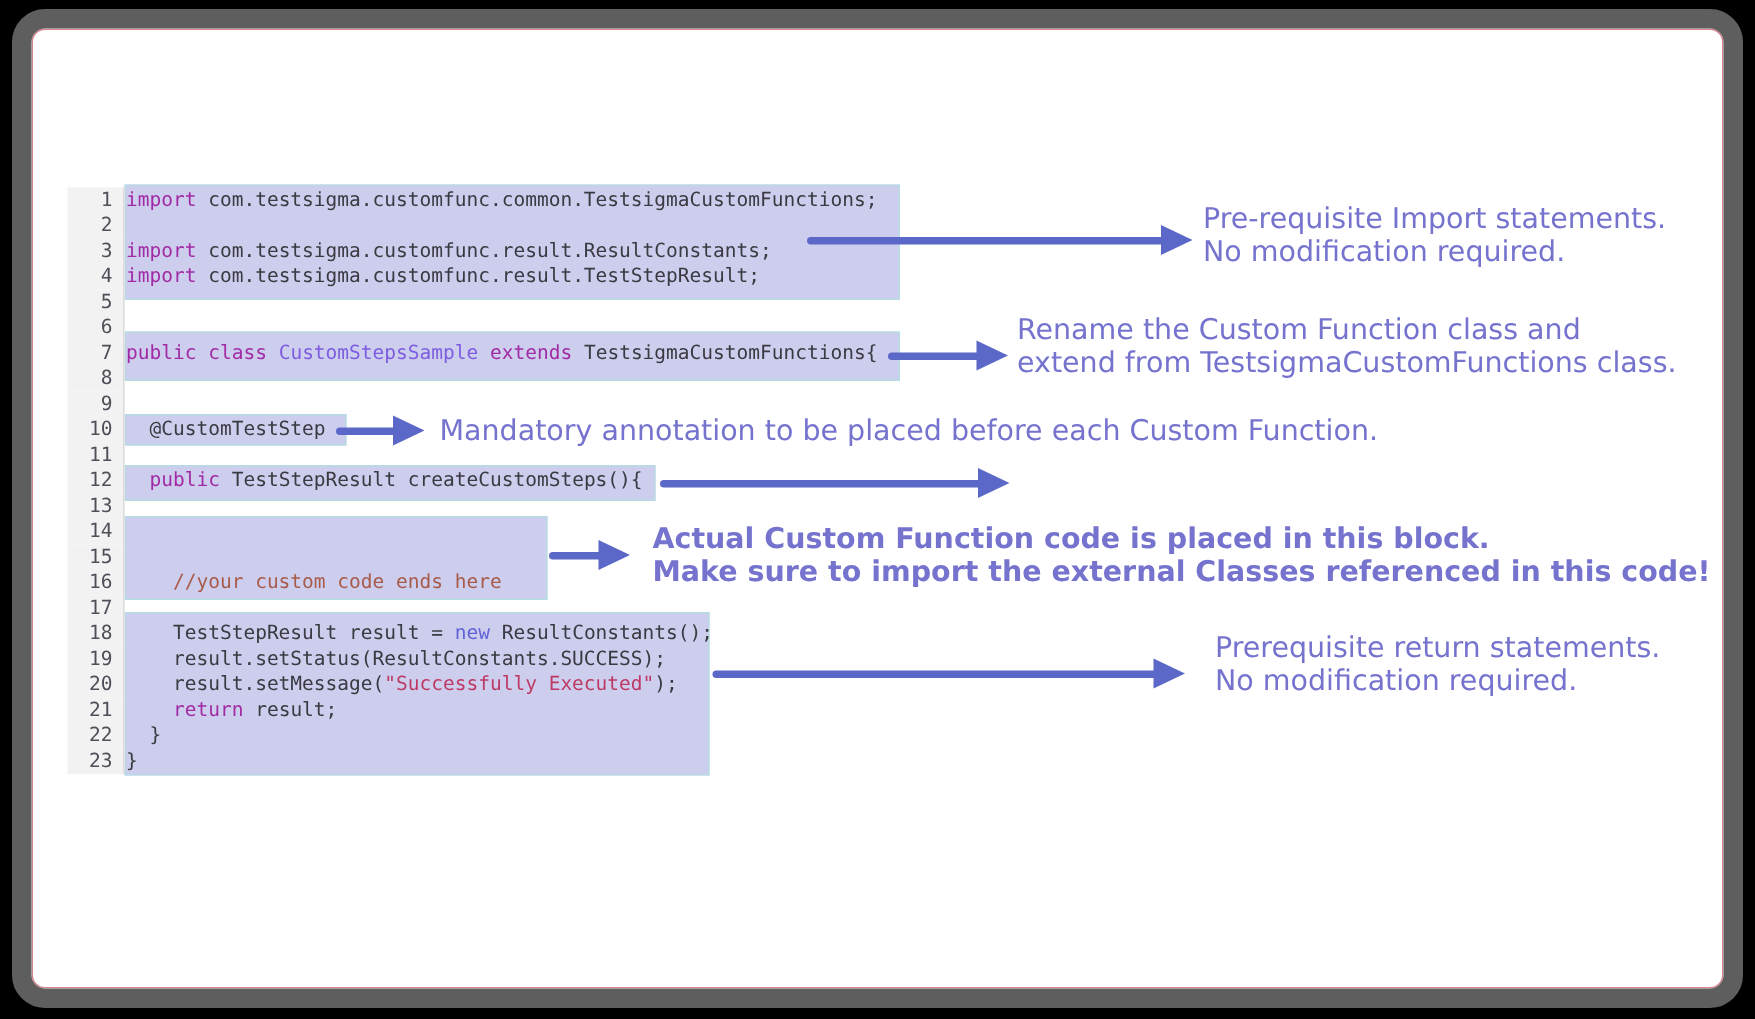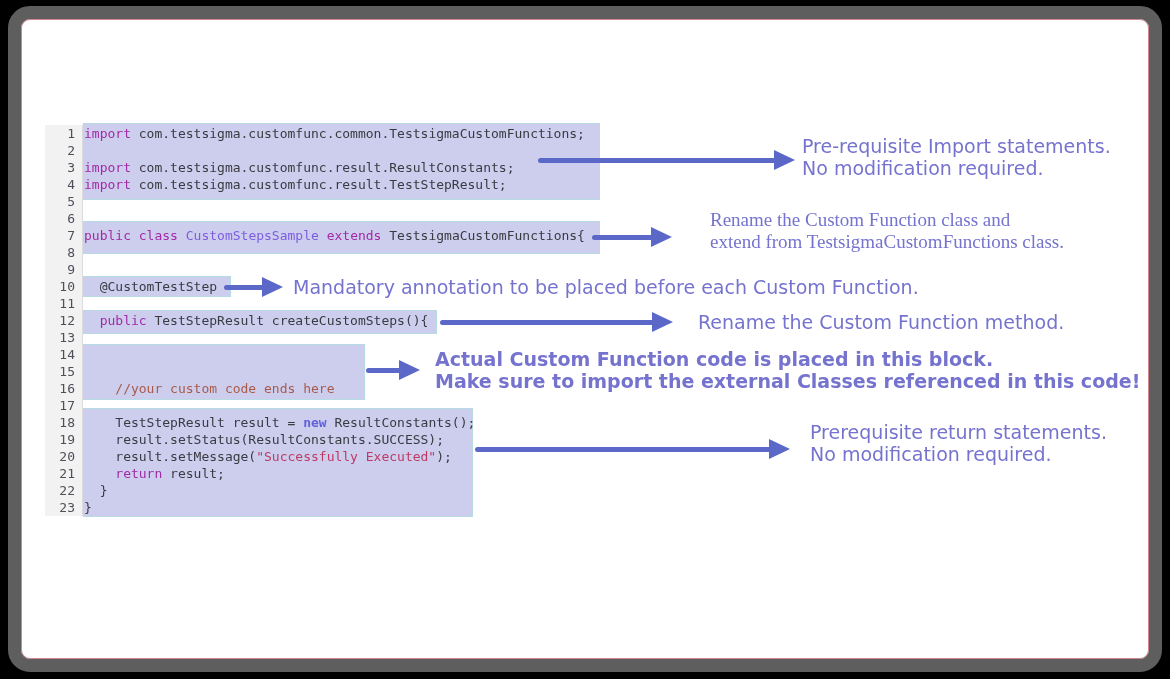--- a/index.html
+++ b/index.html
@@ -13,21 +13,21 @@
   
   .code-rows{position:absolute;left:45px;top:125px;z-index:3;}
   .code-line{display:flex;height:17px;line-height:17px;
              font-family:"DejaVu Sans Mono",monospace;font-size:13px;}
   .num{width:30px;padding-right:7px;text-align:right;flex:none;
        background:var(--gutter-bg,#f2f2f2);border-right:1px solid #dcdcdc;
        color:var(--line-number,#4f4f5a);}
   .src{white-space:pre;padding-left:1px;color:var(--code-text,#3a3a42);}
   .tok-kw{color:var(--kw,#a12ba5);}
   .tok-cn{color:var(--cn,#7d5ce0);}
-  .tok-nw{color:var(--nw,#6262d8);font-weight:bold;}
+  .tok-nw{color:var(--nw,#6262d8);}
   .tok-cm{color:var(--cm,#a85b49);}
   .tok-st{color:var(--st,#bd3a65);}
   .tok-pl{color:var(--code-text,#3a3a42);}
   
   .hl{position:absolute;background:var(--hl-fill,#cdcdee);
       border:1px solid var(--hl-border,#b7dbe3);z-index:2;box-sizing:border-box;}
   
   .arrow{position:absolute;z-index:4;}
   .shaft{position:absolute;height:5px;border-radius:3px;background:var(--arrow,#5b68c8);}
   .head{position:absolute;width:0;height:0;border-top:10px solid transparent;
@@ -165,29 +165,26 @@
       <div class="arrow">
         <div class="shaft" style="left: 475px; top: 446.5px; width: 297px;"></div>
         <div class="head" style="left: 769px; top: 439px;"></div>
       </div>
     </div>
   <div class="layer" id="callout-layer">
       <div class="callout" style="left: 802px; top: 135px;">
         <div>Pre-requisite Import statements.</div>
         <div>No modification required.</div>
       </div>
-      <div class="callout" style="left: 710px; top: 209px; font-family: Liberation Serif, serif;">
+      <div class="callout" style="left: 678px; top: 209px;">
         <div>Rename the Custom Function class and</div>
         <div>extend from TestsigmaCustomFunctions class.</div>
       </div>
       <div class="callout" style="left: 293px; top: 276px;">
         <div>Mandatory annotation to be placed before each Custom Function.</div>
-      </div>
-      <div class="callout" style="left: 698px; top: 311px;">
-        <div>Rename the Custom Function method.</div>
       </div>
       <div class="callout" style="left: 435px; top: 348px; font-weight: bold;">
         <div>Actual Custom Function code is placed in this block.</div>
         <div>Make sure to import the external Classes referenced in this code!</div>
       </div>
       <div class="callout" style="left: 810px; top: 421px;">
         <div>Prerequisite return statements.</div>
         <div>No modification required.</div>
       </div>
     </div>

